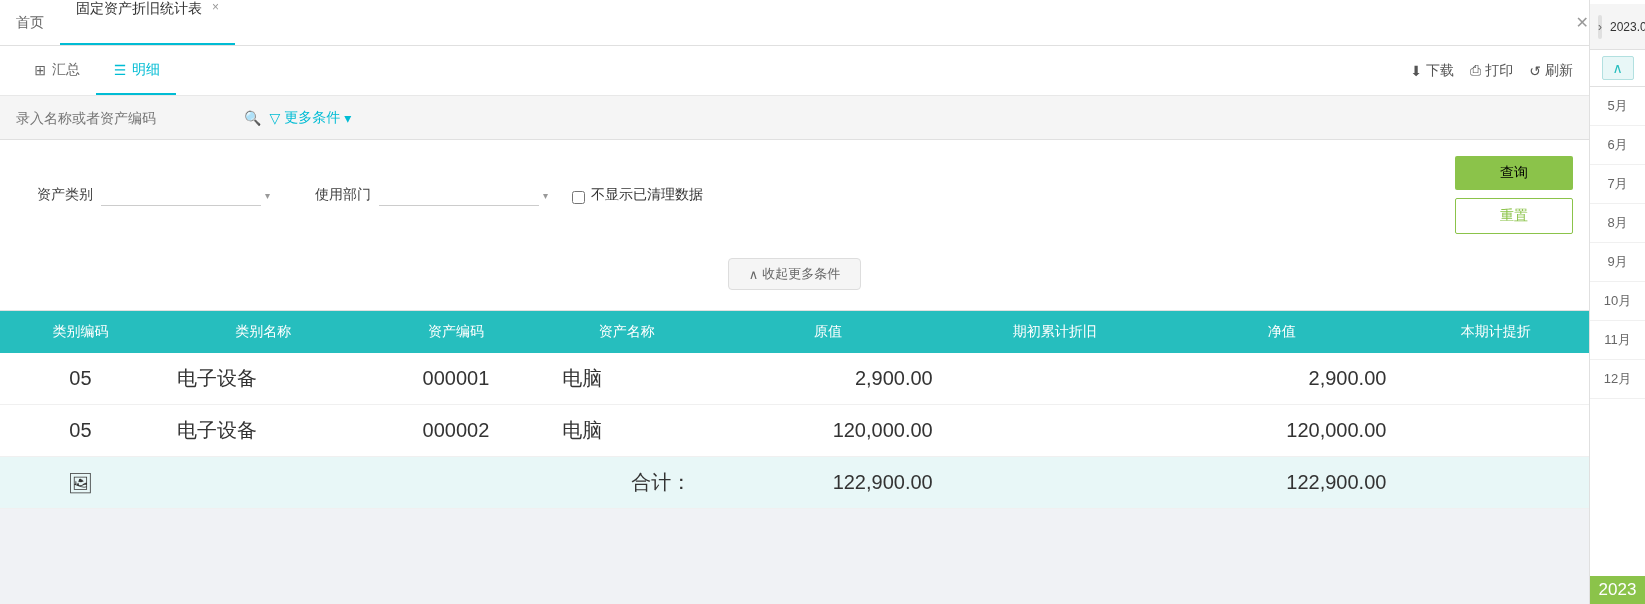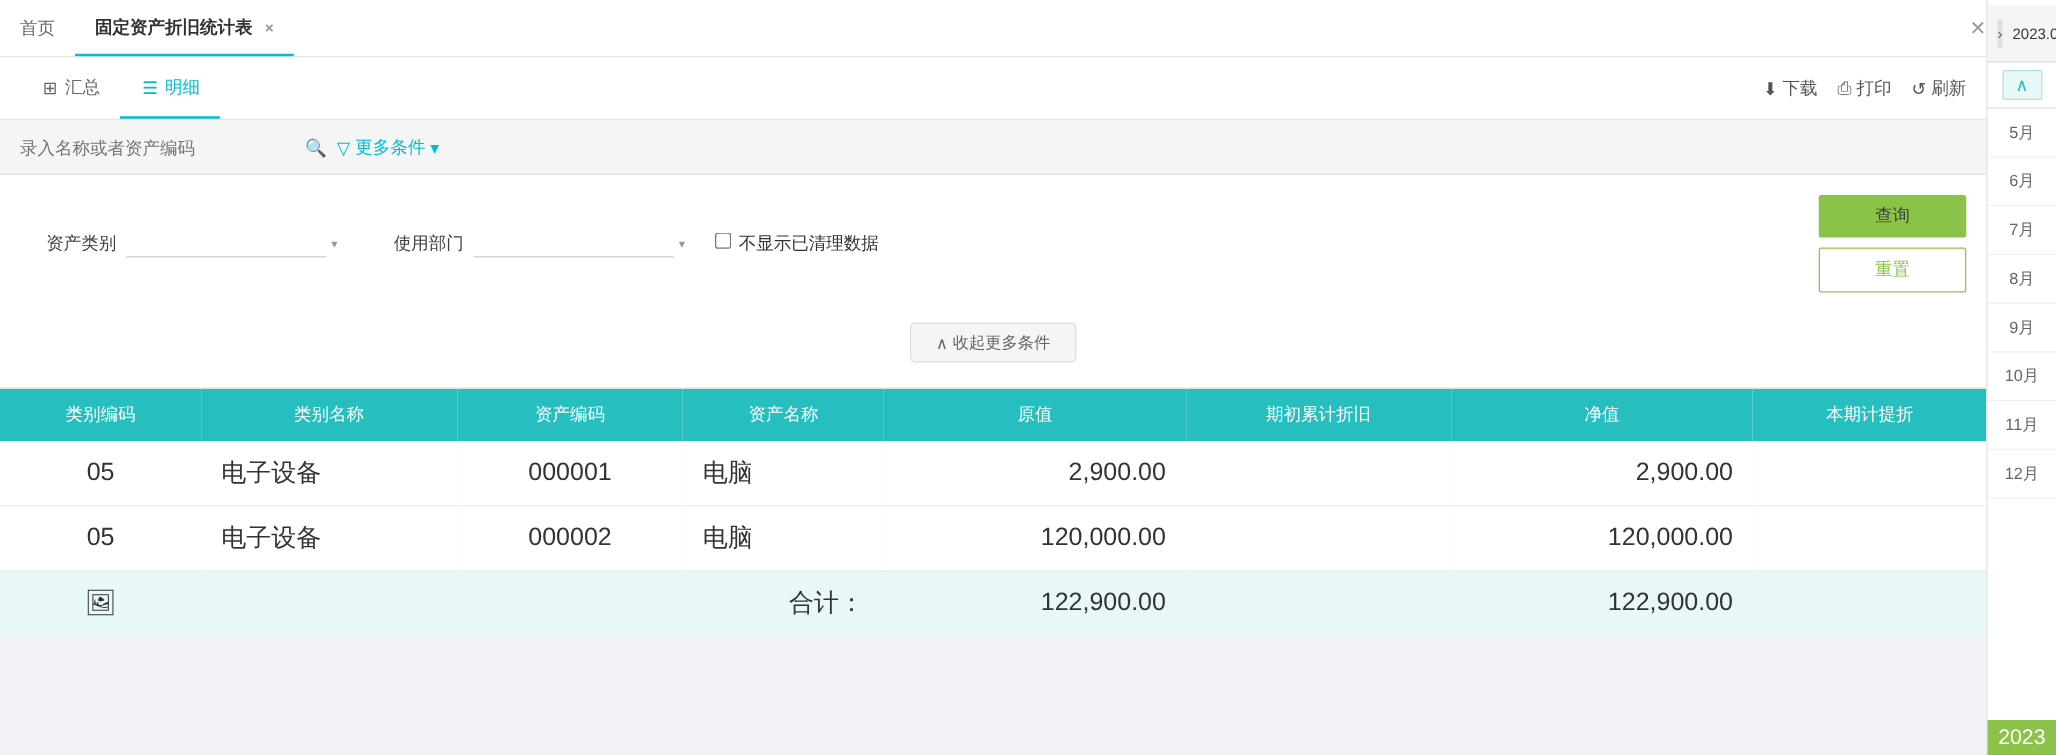--- a/index.html
+++ b/index.html
@@ -30,31 +30,29 @@
       font-size: 14px;
       padding: 0 16px;
       cursor: pointer;
       height: 100%;
       display: flex;
       align-items: center;
     }
 
     .nav-tab {
       display: flex;
-      align-items: center;
       height: 100%;
       padding: 0 16px;
       background: #fff;
       border-bottom: 2px solid #00bcd4;
       color: #333;
       font-size: 14px;
       cursor: pointer;
       gap: 6px;
       position: relative;
-      font-weight: bold;
     }
 
     .close-icon-btn {
       cursor: pointer;
       color: #999;
       font-size: 12px;
       margin-left: 4px;
     }
 
     
@@ -198,31 +196,31 @@
     }
 
     .select-arrow {
       color: #999;
       font-size: 10px;
       margin-left: 4px;
     }
 
     .checkbox-item {
       display: flex;
-      align-items: flex-start;
+      align-items: flex-end;
       gap: 6px;
     }
 
     .checkbox-item input {
       cursor: pointer;
     }
 
     .btn-query {
       background: #8bc34a;
-      color: #404040;
+      color: #000000;
       border: none;
       padding: 8px 20px;
       font-size: 14px;
       cursor: pointer;
       border-radius: 2px;
     }
 
     .btn-reset {
       background: #fff;
       color: #8bc34a;

